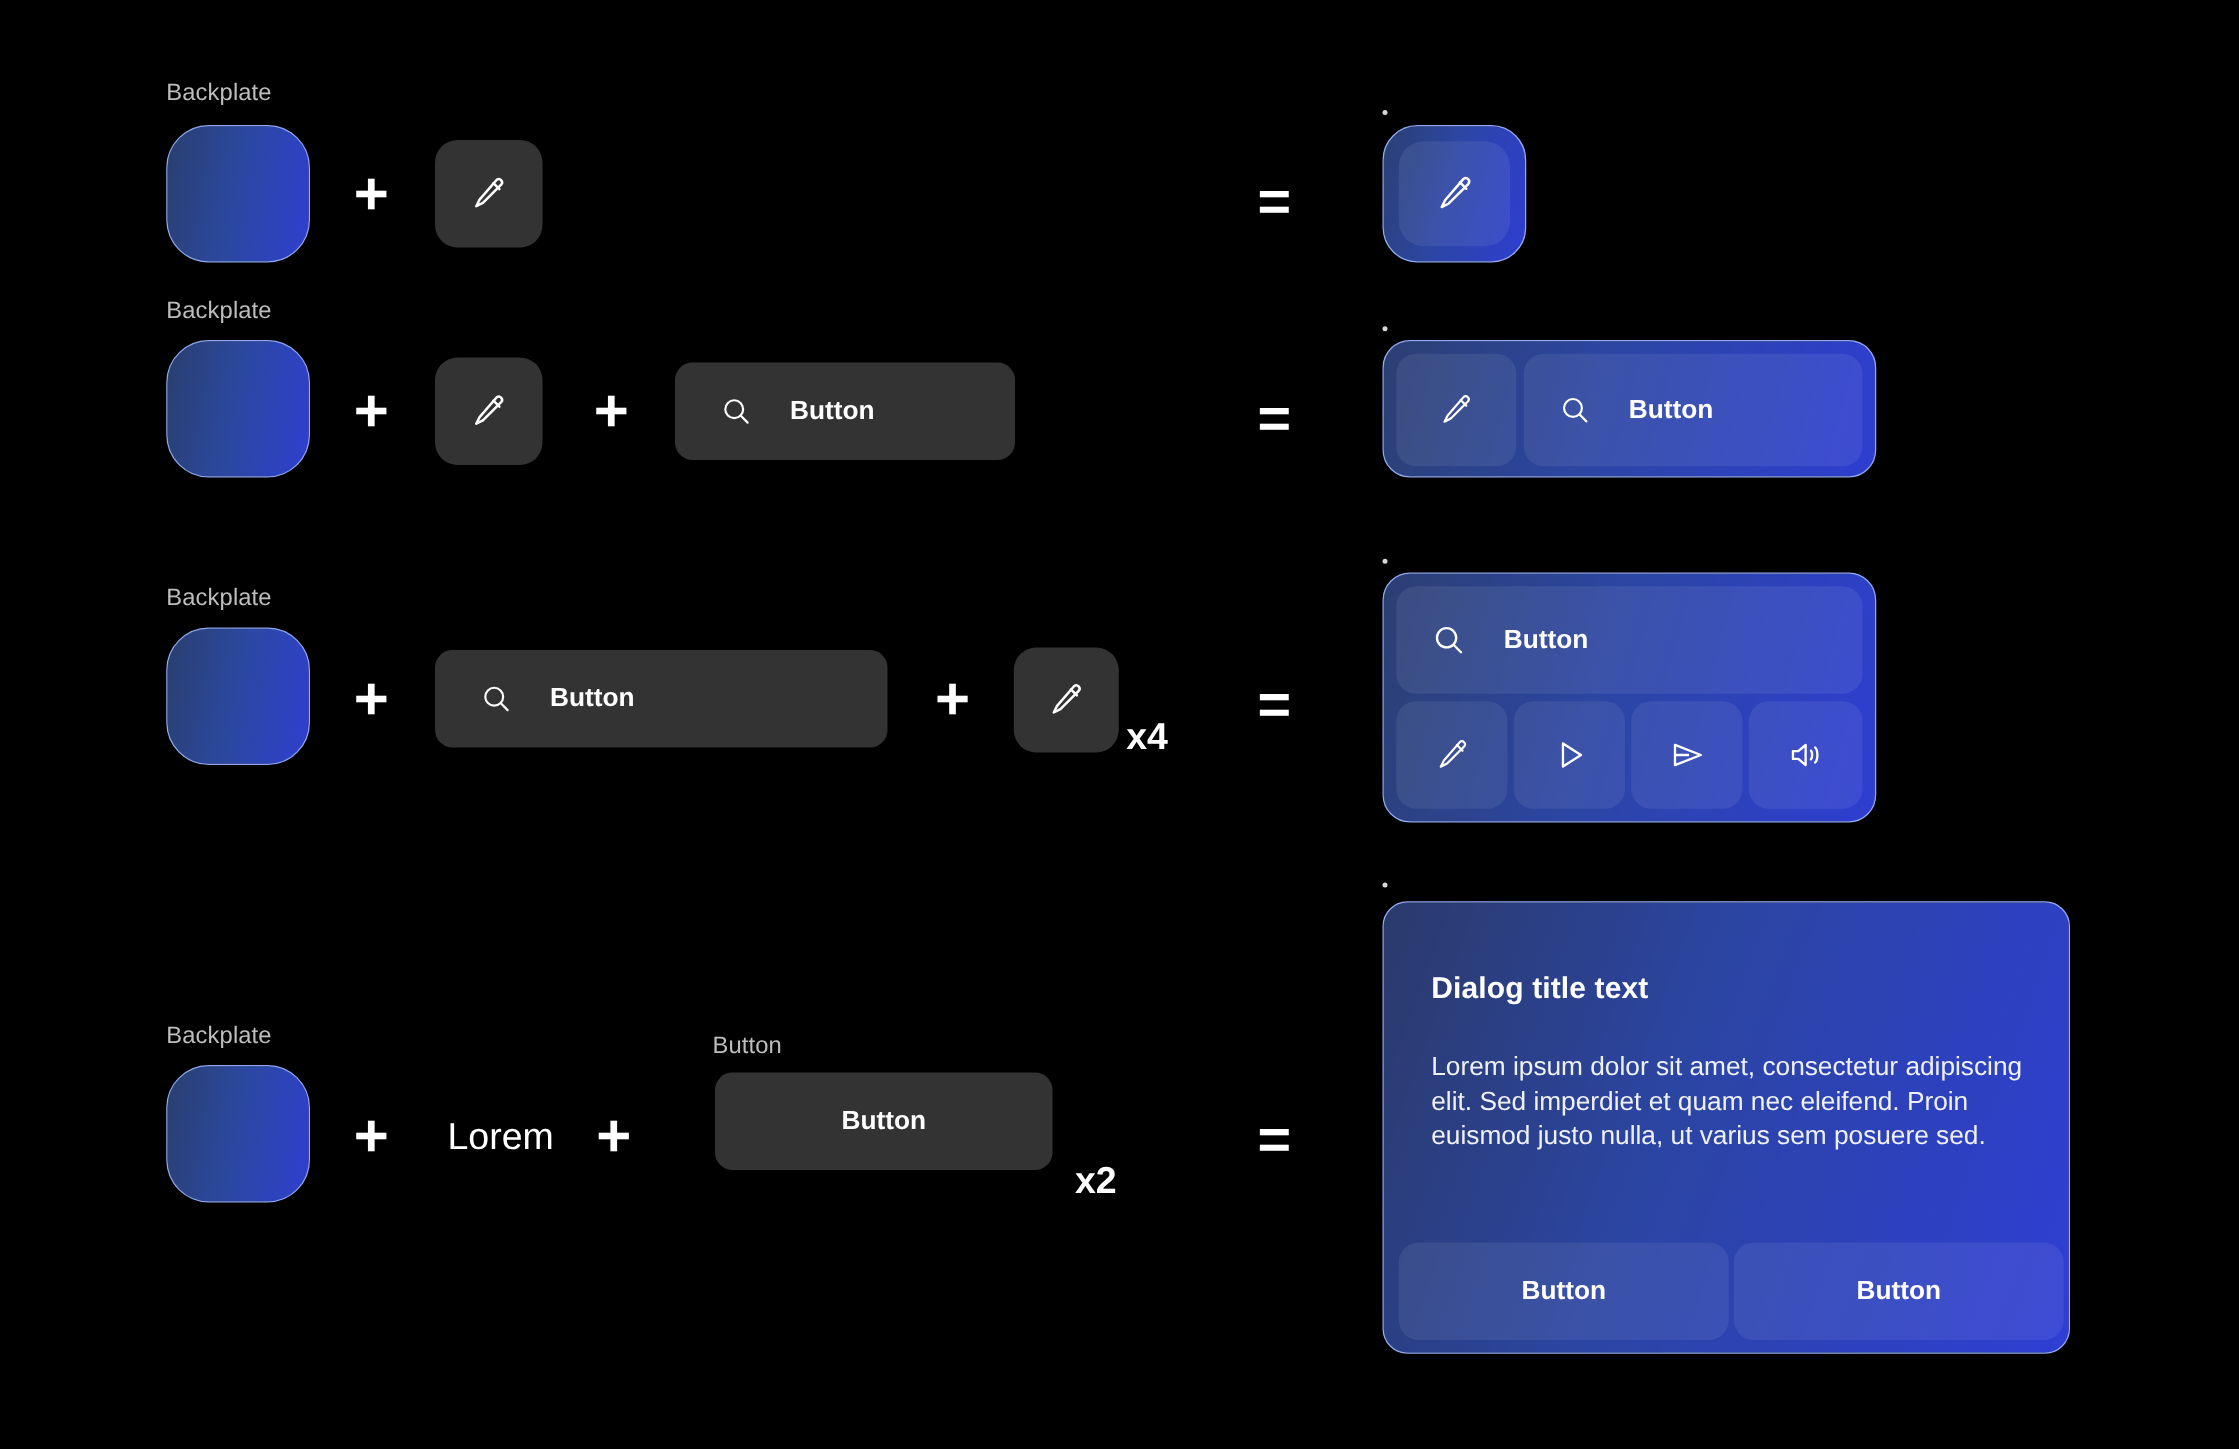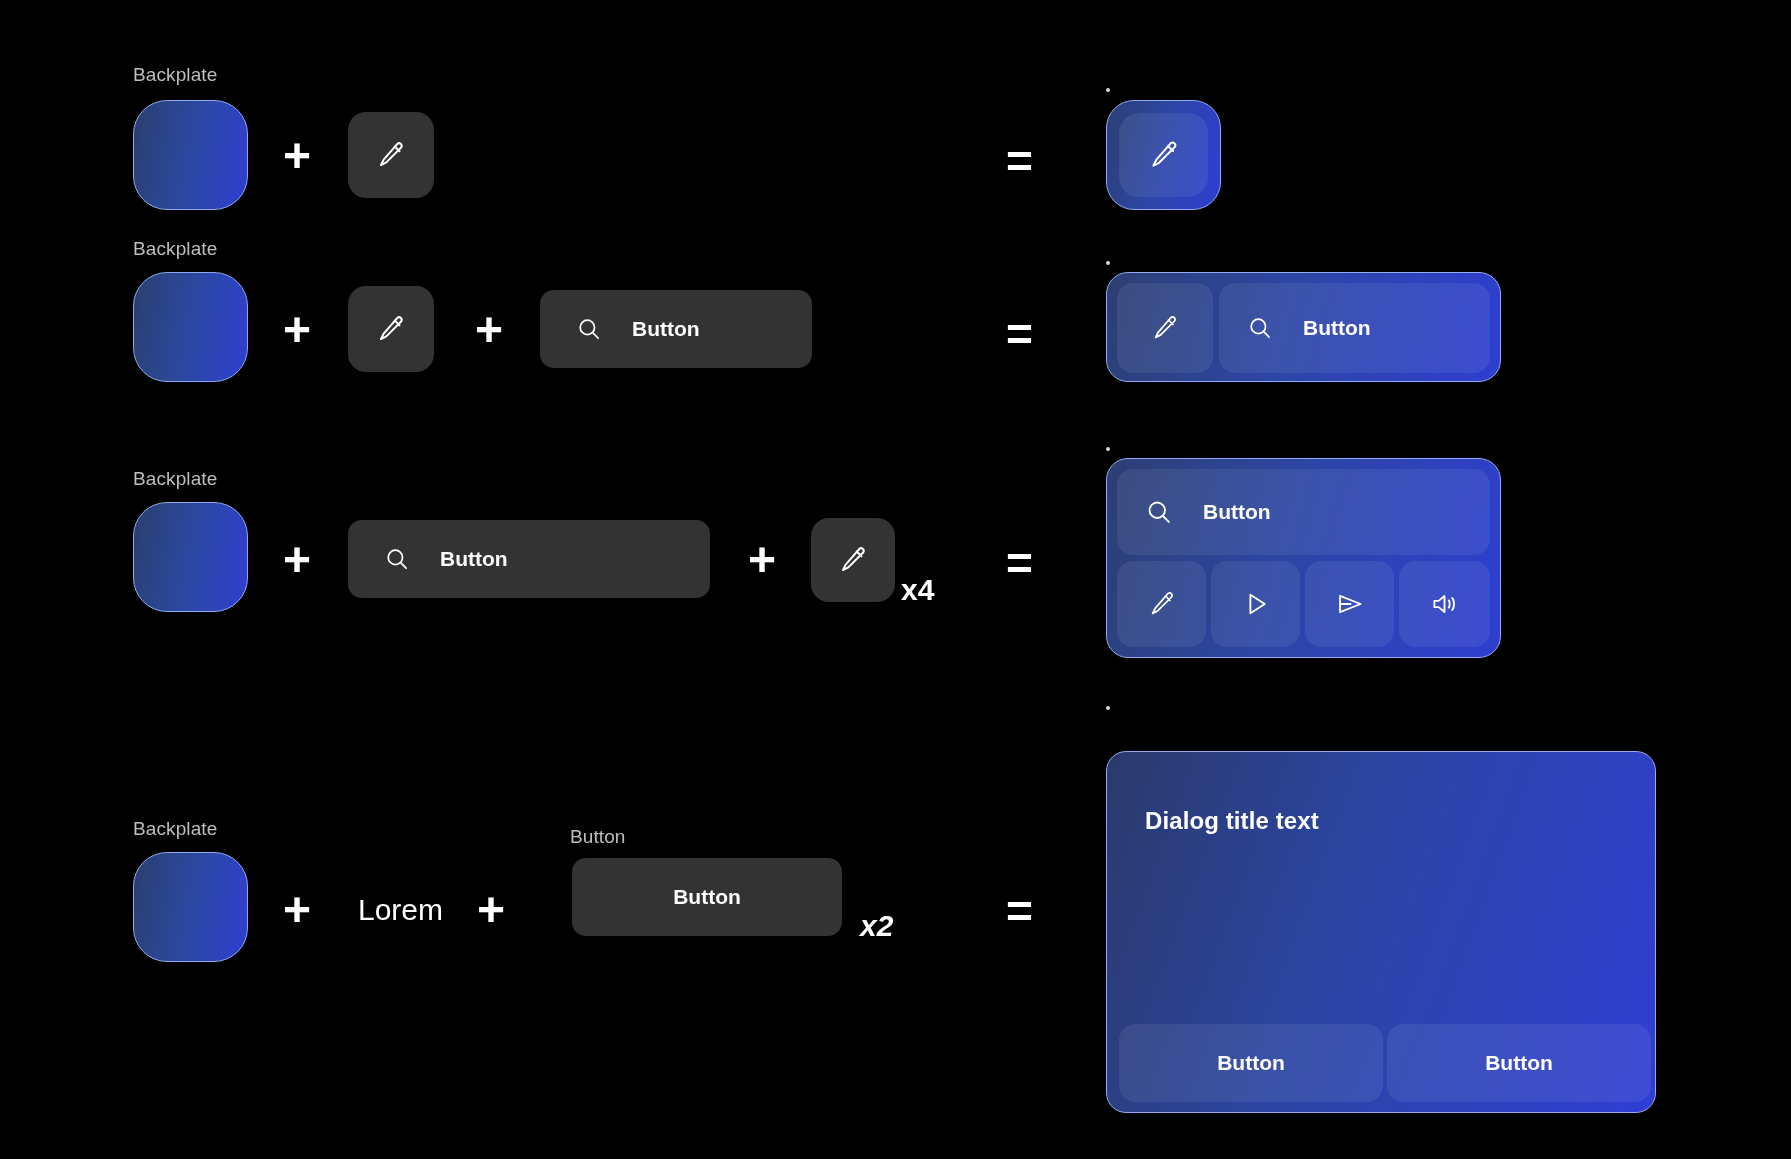--- a/index.html
+++ b/index.html
@@ -309,30 +309,31 @@
   <div class="chip-text-only" style="left:358px; top:895px;">Lorem</div>
 
   <div class="op plus" style="left:477px; top:886px;">+</div>
 
   <div class="caption" style="left:570px; top:826px;">Button</div>
 
   <div class="chip pill center" style="left:572px; top:858px; width:270px; height:78px; justify-content:center;">
     <span class="chip-label">Button</span>
   </div>
 
-  <div class="mult" style="left:860px; top:911px;font-style:italic;">x2</div>
+  <div class="mult" style="left:860px; top:930px;">x2</div>
 
   <div class="op eq" style="left:1006px; top:888px;">=</div>
 
   <div class="dot" style="left:1106px; top:706px;"></div>
 
-  <div class="dialog" style="left:1106px; top:751px; width:550px; height:362px;">
+  <div class="dialog" style="left:1106px; top:721px; width:550px; height:362px;">
 
     <div class="dialog-title" style="left:38px; top:55px;">Dialog title text</div>
 
+    <div class="dialog-body" style="left:38px; top:118px; width:476px;">Lorem ipsum dolor sit amet, consectetur adipiscing elit. Sed imperdiet et quam nec eleifend. Proin euismod justo nulla, ut varius sem posuere sed.</div>
 
     <div class="surface center" style="left:12px; top:272px; width:264px; height:78px;">
       <span class="surface-label">Button</span>
     </div>
 
     <div class="surface center" style="left:280px; top:272px; width:264px; height:78px;">
       <span class="surface-label">Button</span>
     </div>
   </div>
 

